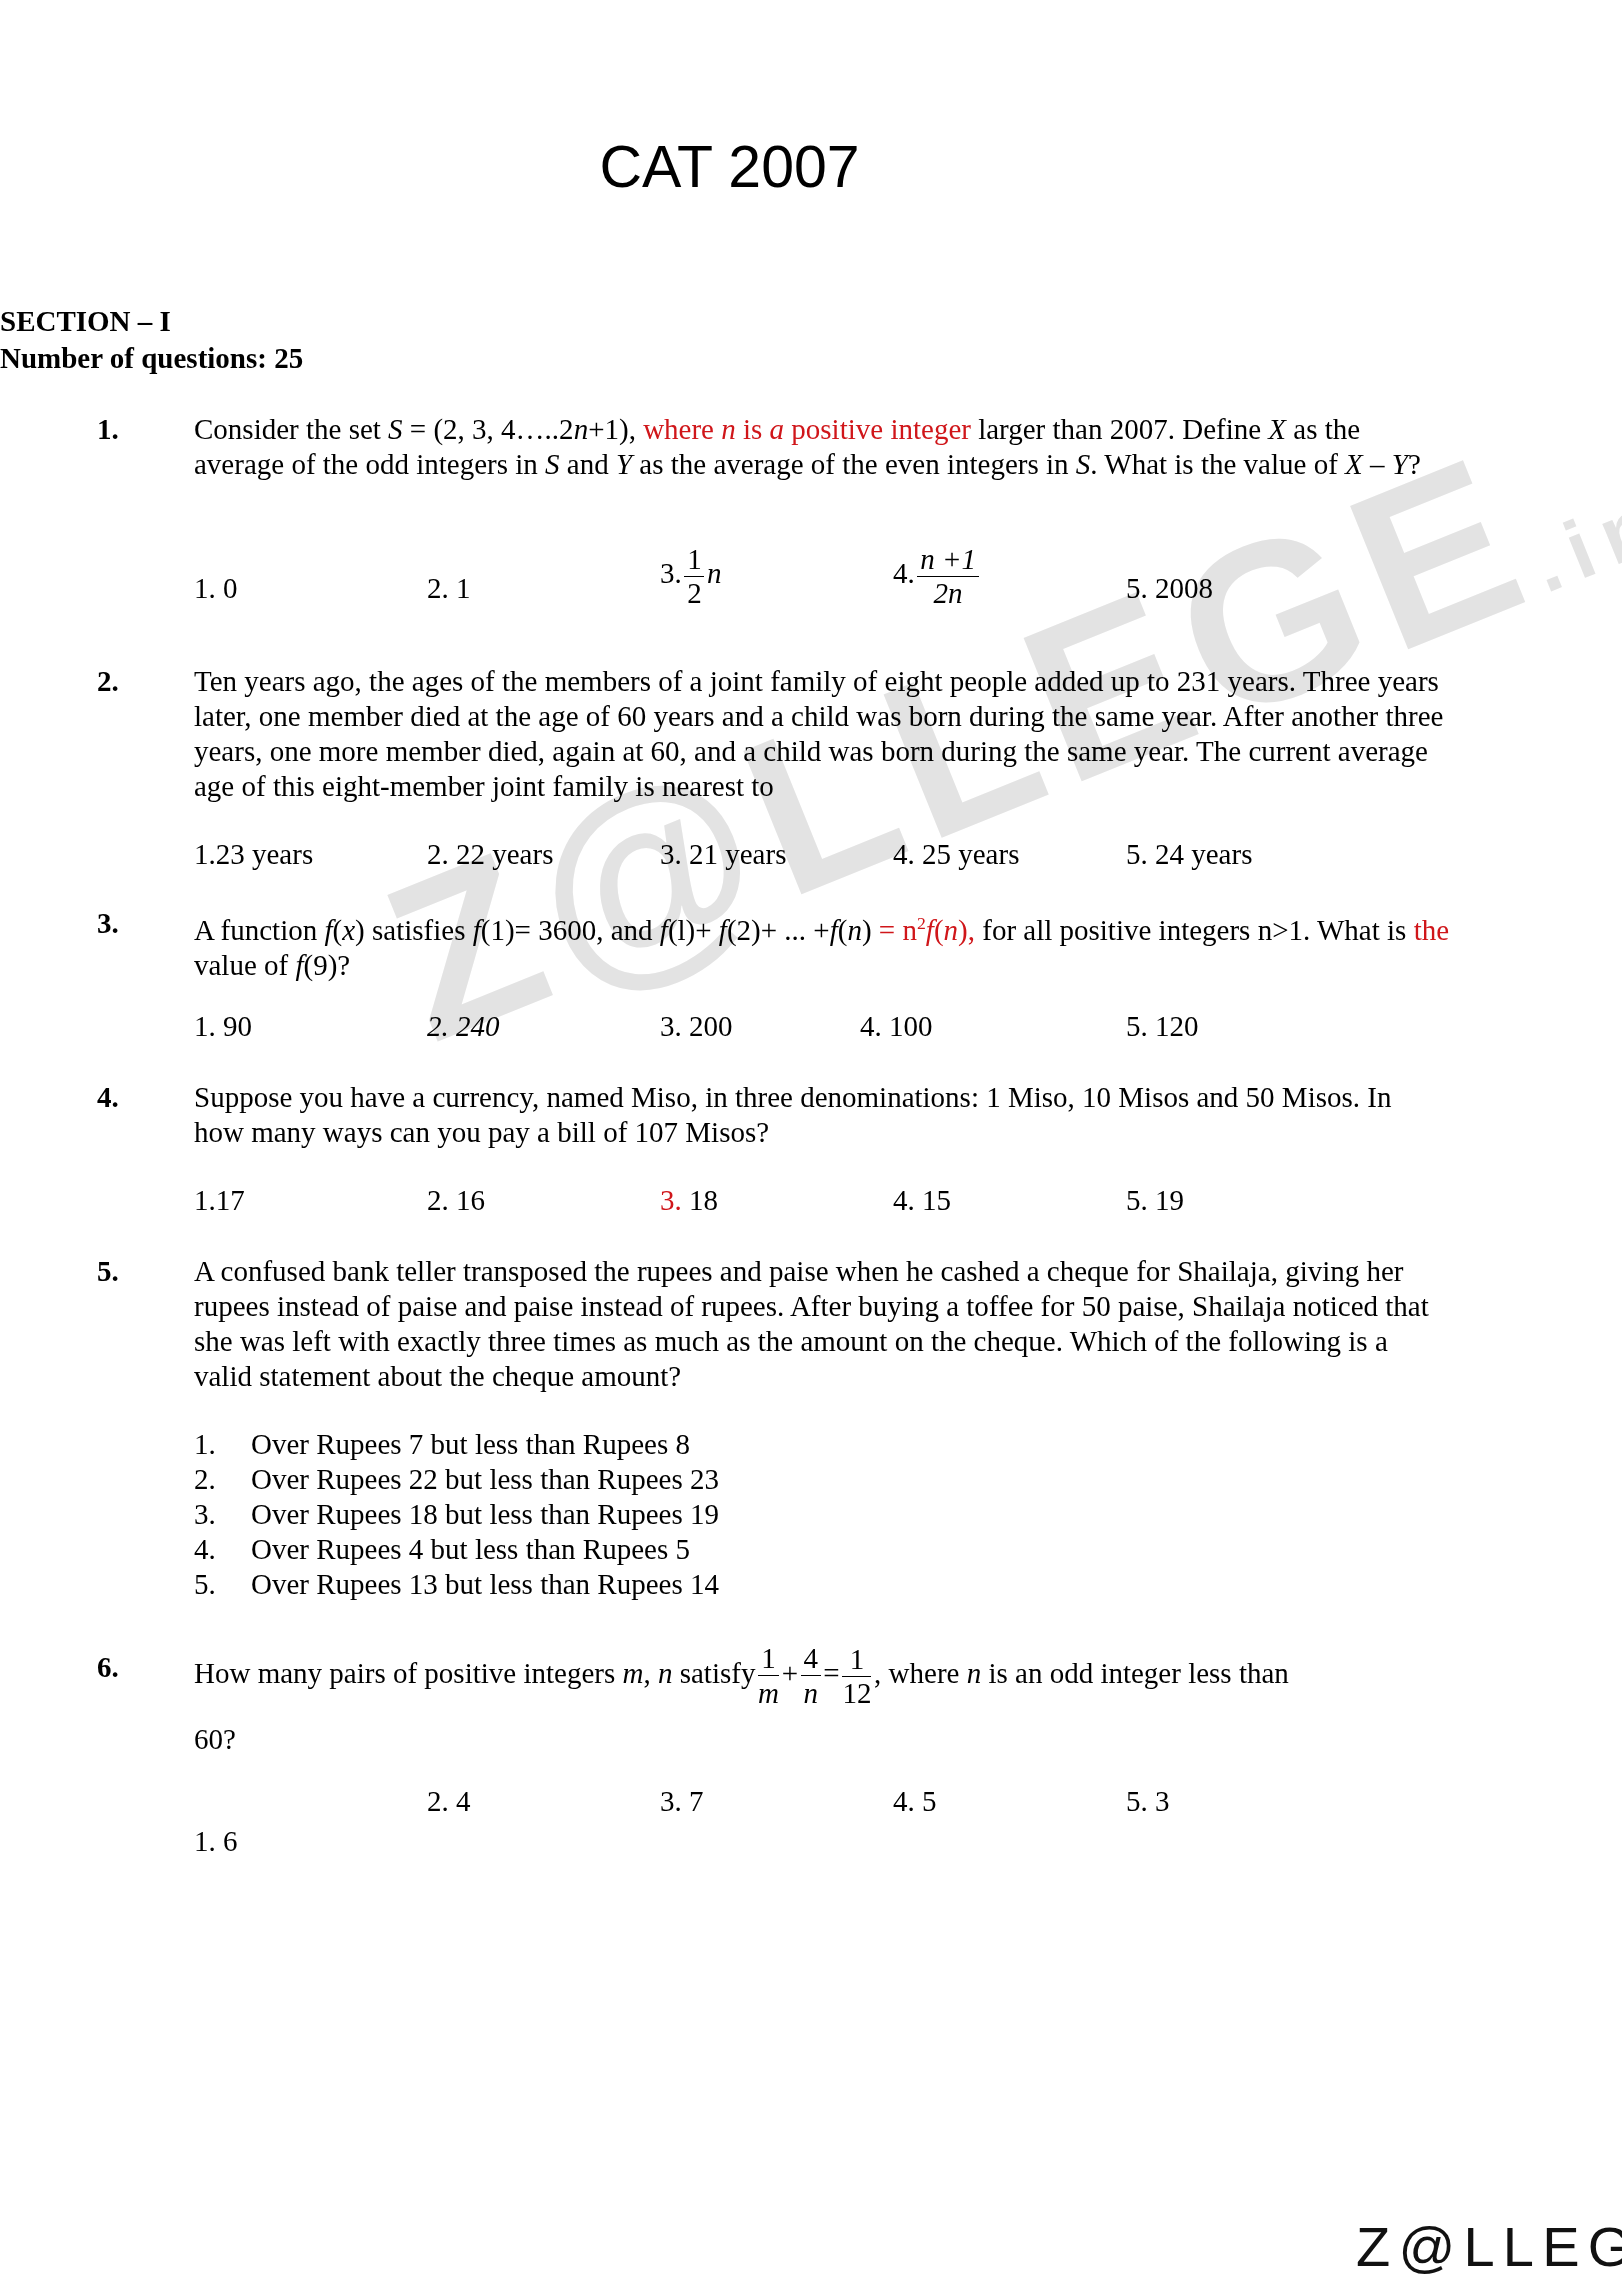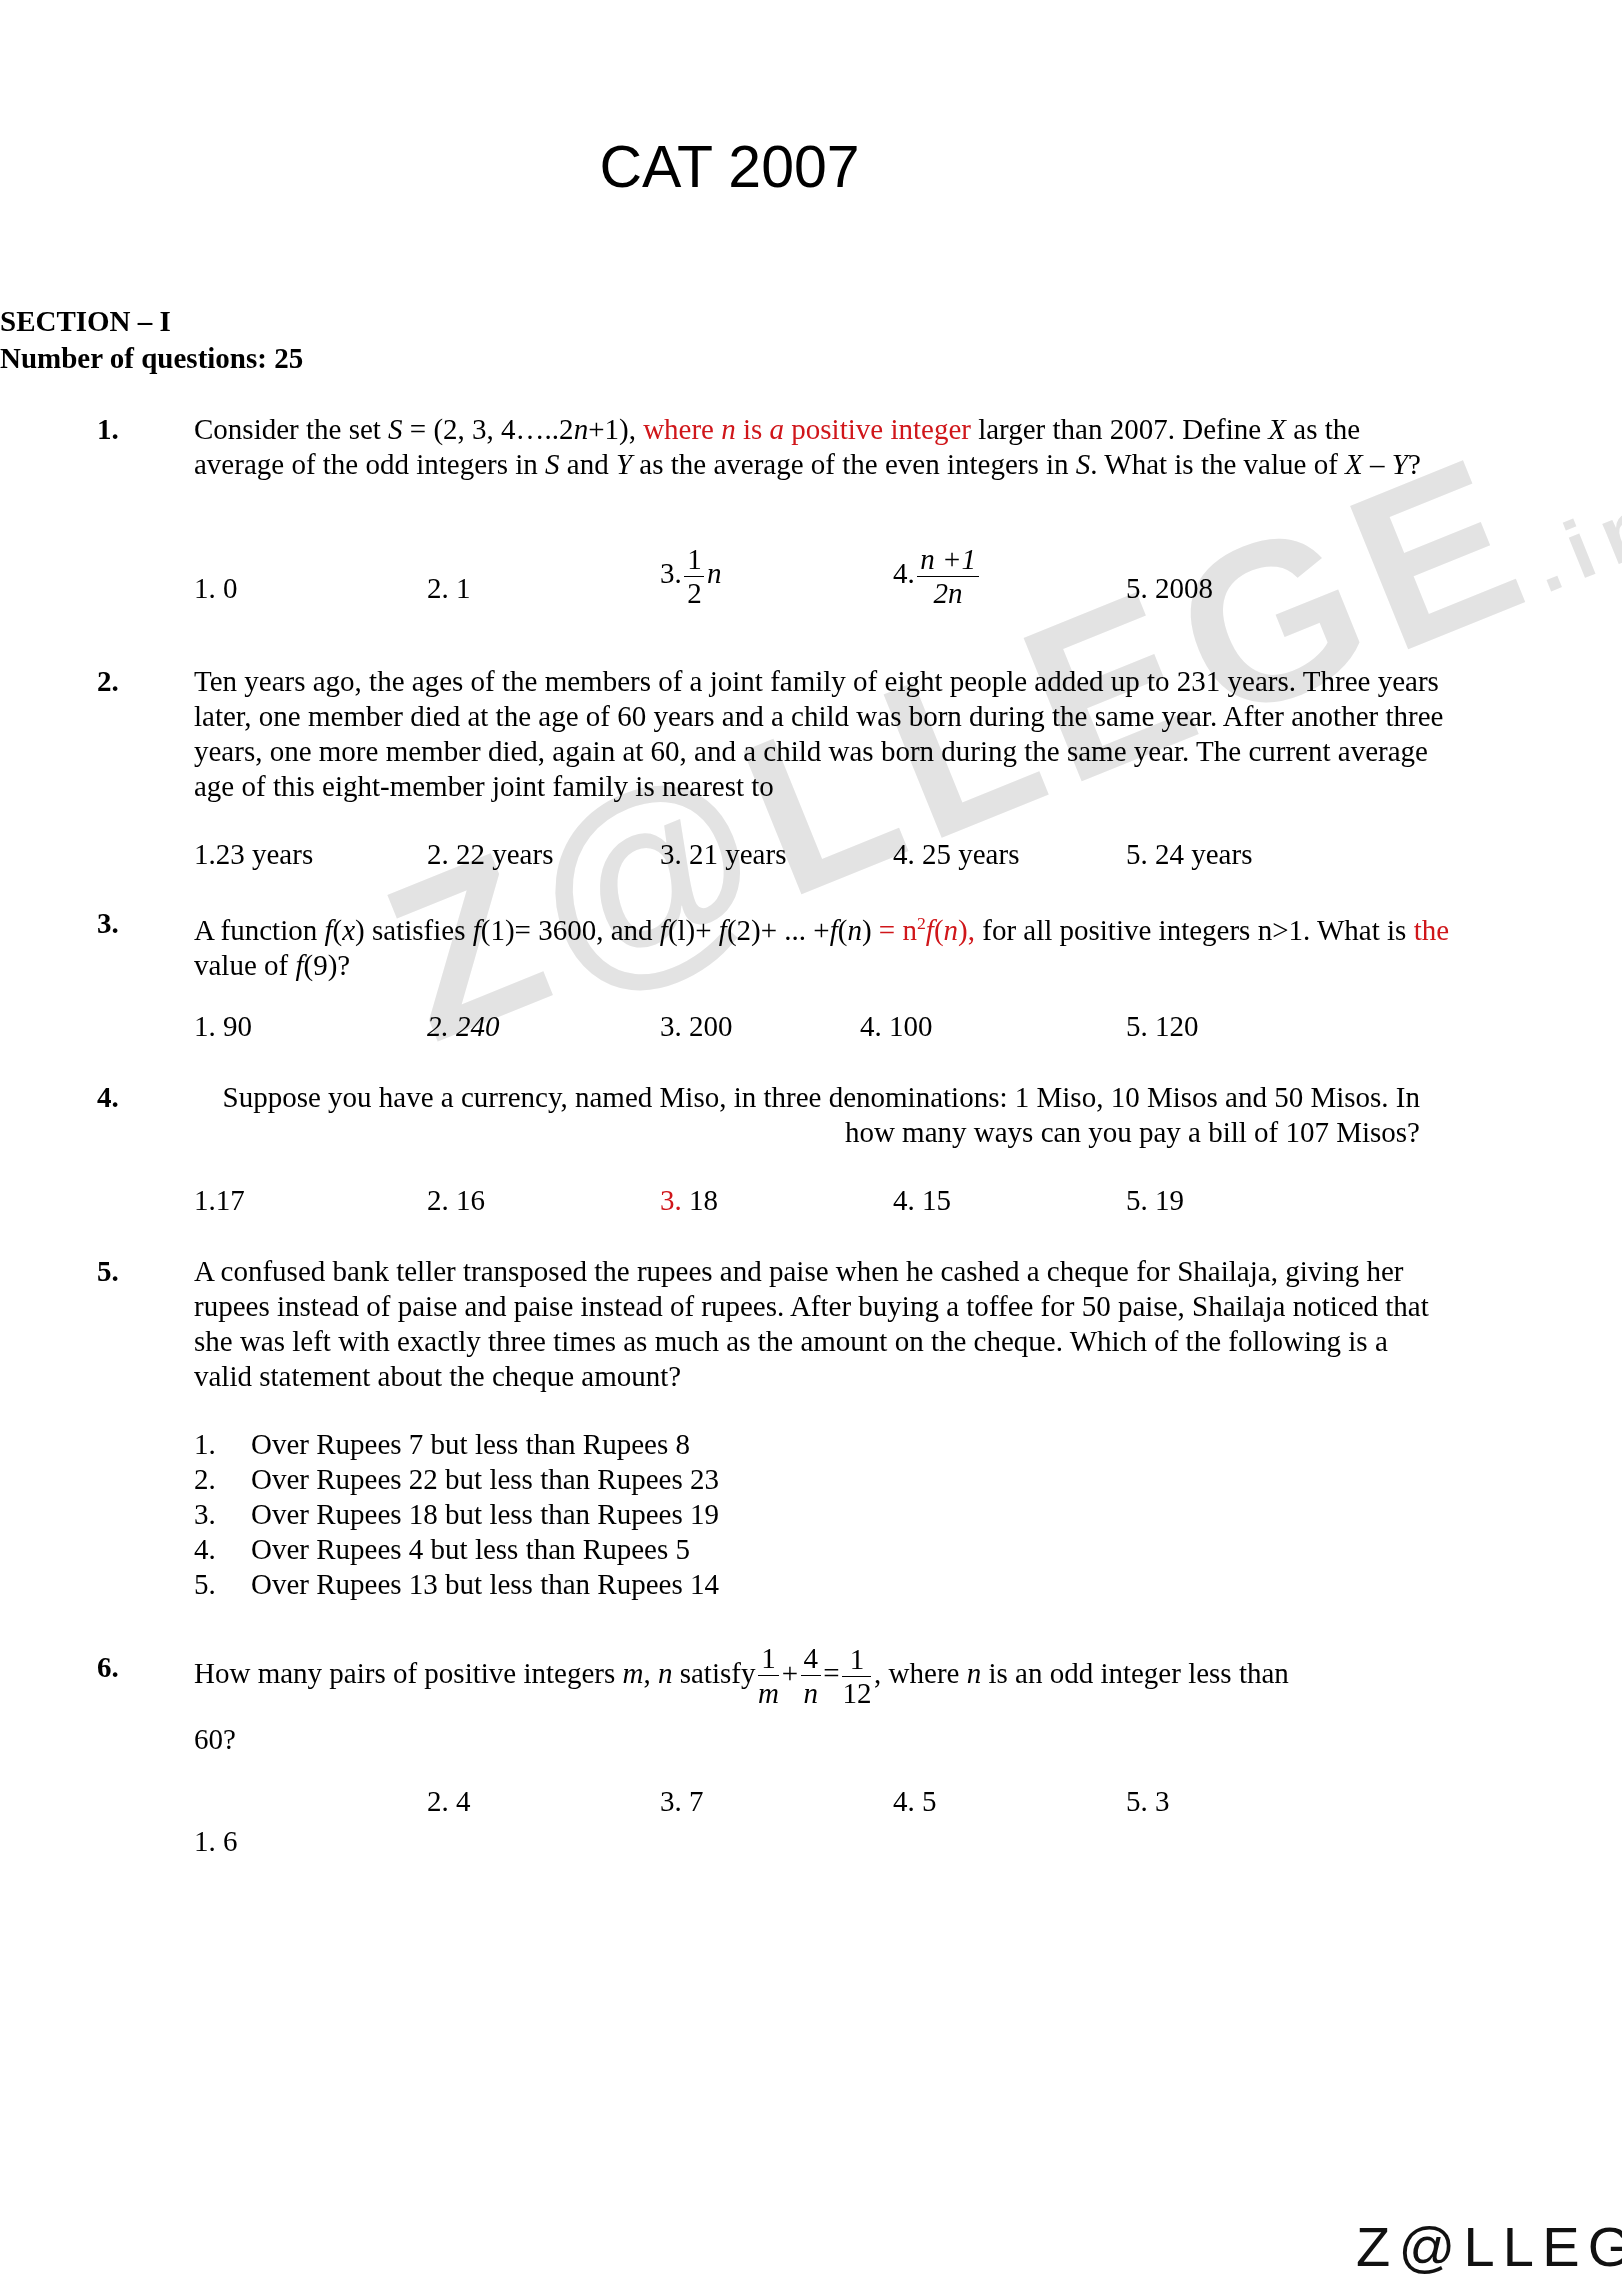--- a/index.html
+++ b/index.html
@@ -75,21 +75,21 @@
   <div class="opts" style="top:1010px;">
     <div class="opt" style="left:0;">1. 90</div>
     <div class="opt" style="left:233px;font-style:italic;">2. 240</div>
     <div class="opt" style="left:466px;">3. 200</div>
     <div class="opt" style="left:666px;">4. 100</div>
     <div class="opt" style="left:932px;">5. 120</div>
   </div>
 
   <div class="q" style="top:1080px;">
     <span class="qnum">4.</span>
-    <div class="qtext" style="width:1226px;text-align:right;">Suppose you have a currency, named Miso, in three denominations: 1 Miso, 10 Misos and 50 Misos. In how many ways can you pay a bill of 107 Misos?</div>
+    <div class="qtext" style="width:1226px;">Suppose you have a currency, named Miso, in three denominations: 1 Miso, 10 Misos and 50 Misos. In how many ways can you pay a bill of 107 Misos?</div>
   </div>
   <div class="opts" style="top:1184px;">
     <div class="opt" style="left:0;">1.17</div>
     <div class="opt" style="left:233px;">2. 16</div>
     <div class="opt" style="left:466px;"><span class="red">3.</span><span> 18</span></div>
     <div class="opt" style="left:699px;">4. 15</div>
     <div class="opt" style="left:932px;">5. 19</div>
   </div>
 
   <div class="q" style="top:1254px;">

